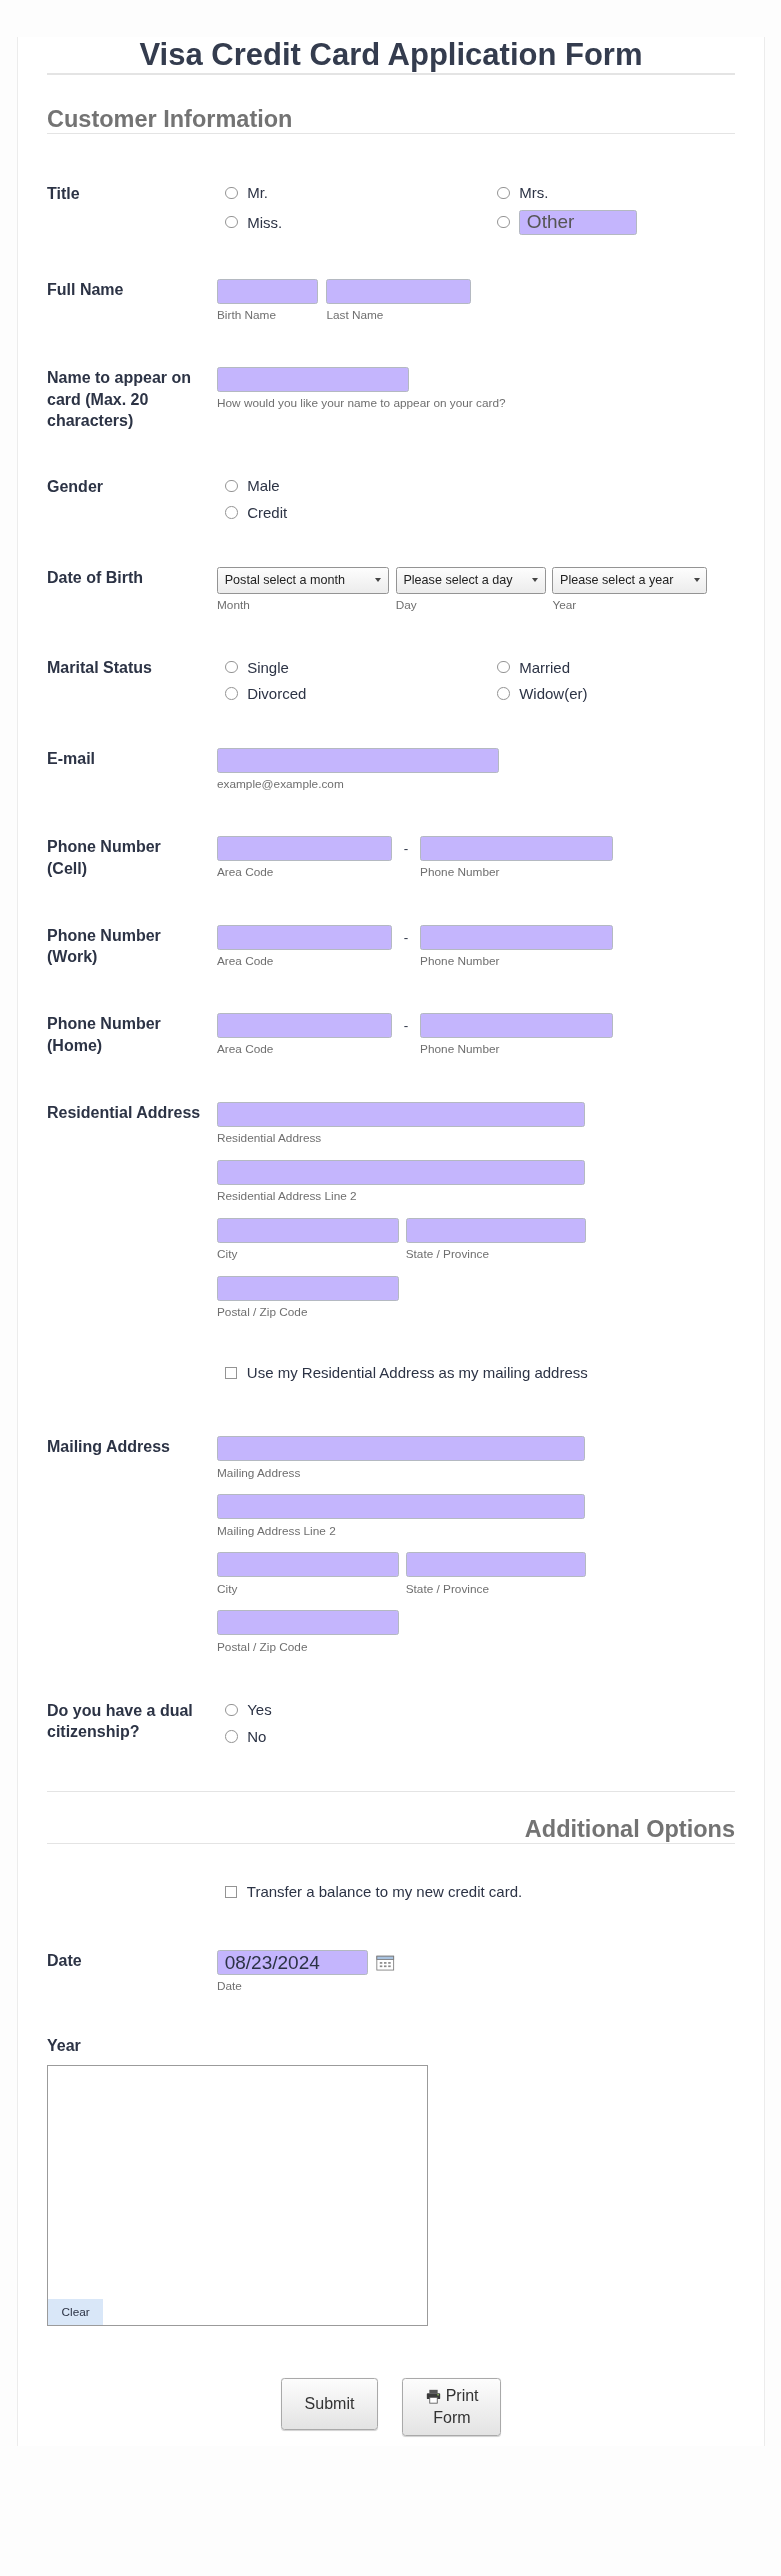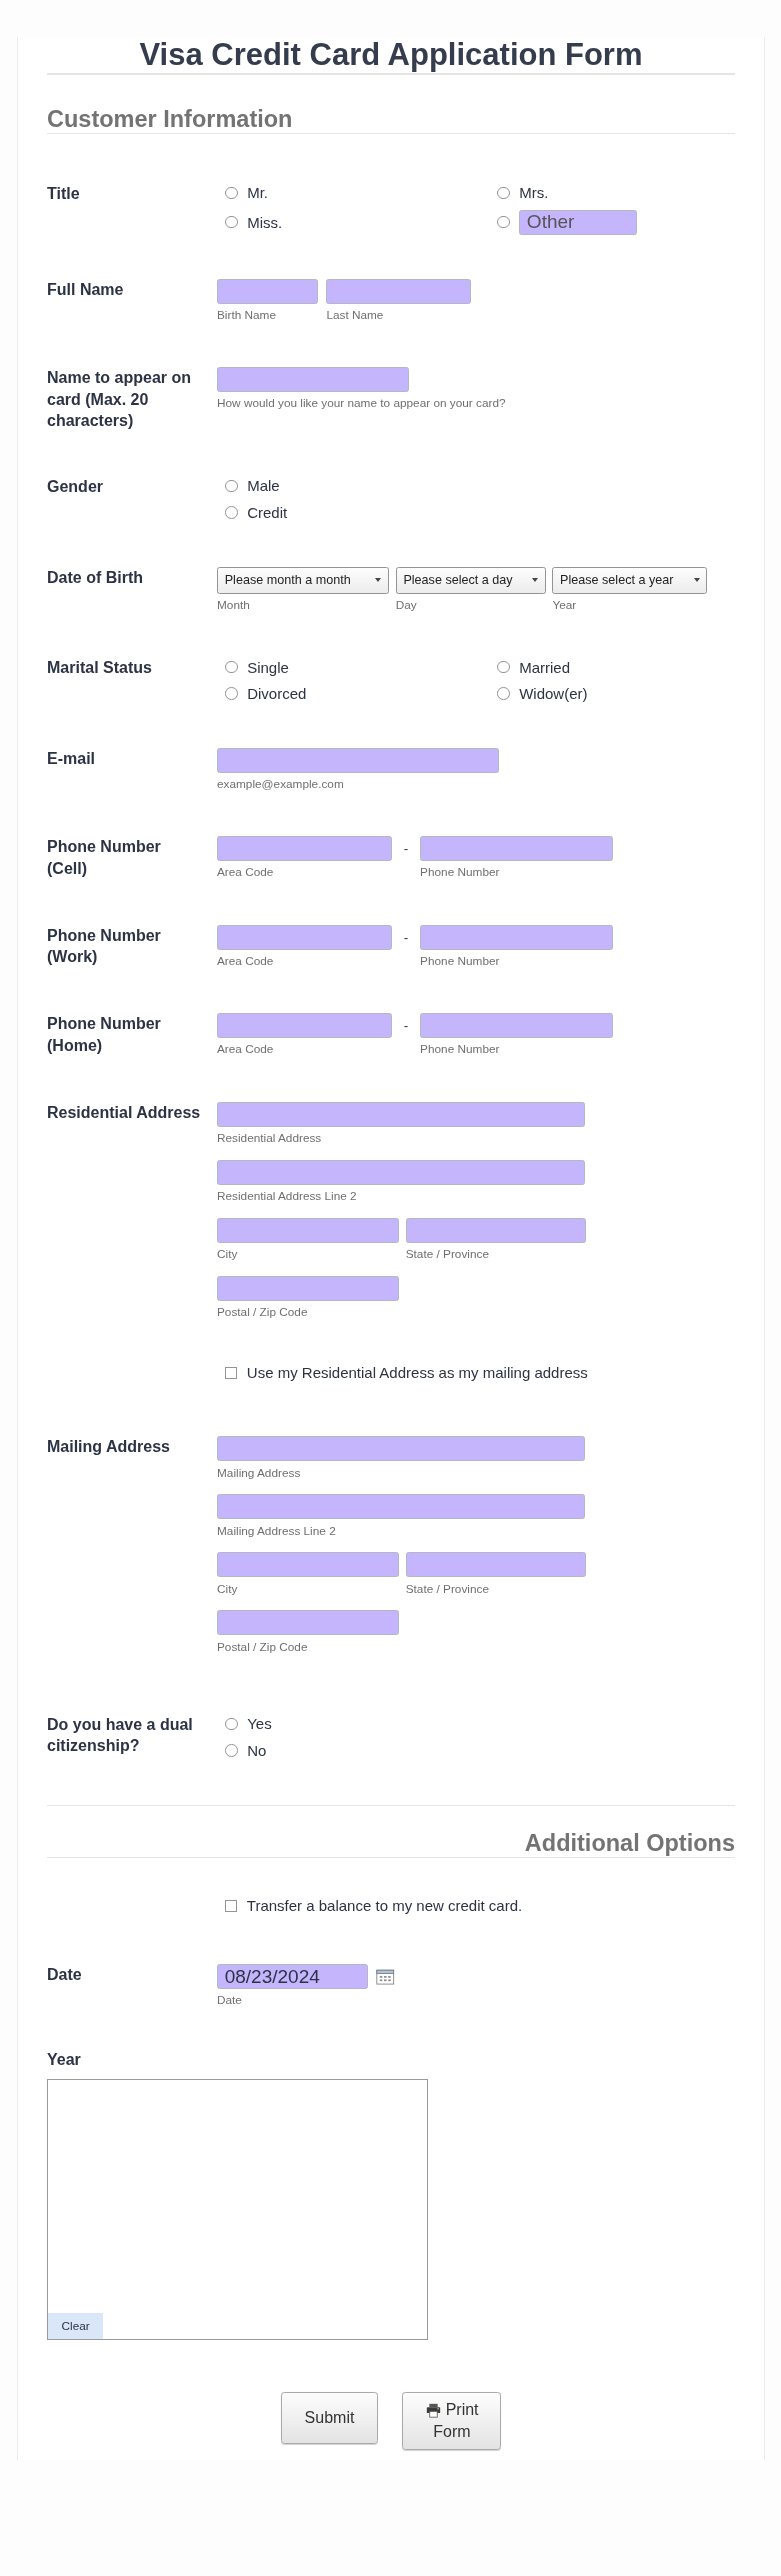--- a/index.html
+++ b/index.html
@@ -76,21 +76,21 @@
     border-left:3.4px solid transparent; border-right:3.4px solid transparent;
     border-top:4.2px solid #444;
   }
   .w-month{width:172px;} .w-day{width:150px;} .w-year{width:155px;}
   .checkbox-row {
     display:flex; align-items:center; margin-left:178px; font-size:15px; color:#2c3345;
   }
   .checkbox-row .opt-label { margin-left:10px; }
   .cbr-1 { margin-top:23.5px; margin-bottom:55px; }
   .cbr-2 { margin-top:39px; margin-bottom:0; }
-  .row-mailing { margin-bottom:59px; }
+  .row-mailing { margin-bottom:45px; }
   .row-date { margin-top:50px; margin-bottom:0; }
   .cal-btn { margin-left:8.4px; display:inline-flex; align-items:center; cursor:pointer; background:none; border:none; padding:0; }
   .sign-block { margin-top:42px; }
   .sign-label { display:block; font-weight:bold; font-size:16px; margin-bottom:10px; color:#2c3345; }
   .sign-box { width:381px; height:261px; border:0.8px solid #9b9b9b; background:#fff; position:relative; }
   .sign-clear {
     position:absolute; left:0; bottom:0; background:#d9e7f8; border:none;
     padding:5.9px 13.5px; font-size:11.8px; color:#2c3345; cursor:pointer;
     font-family:"Liberation Sans", sans-serif;
   }
@@ -178,21 +178,21 @@
           </div>
         </div>
       </div>
     </div>
 
     <div class="row">
       <div class="row-label">Date of Birth</div>
       <div class="field inline gap8">
         <div class="col">
           <div class="sel w-month">
-            <span>Please month a month</span>
+            <span>Postal select a month</span>
             <span class="sel-arrow"></span>
           </div>
           <div class="sublabel">Month</div>
         </div>
         <div class="col">
           <div class="sel w-day">
             <span>Please select a day</span>
             <span class="sel-arrow"></span>
           </div>
           <div class="sublabel">Day</div>

